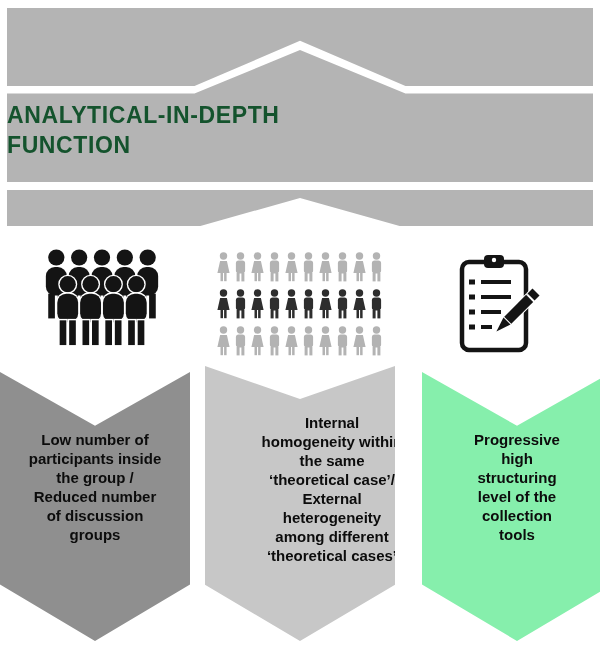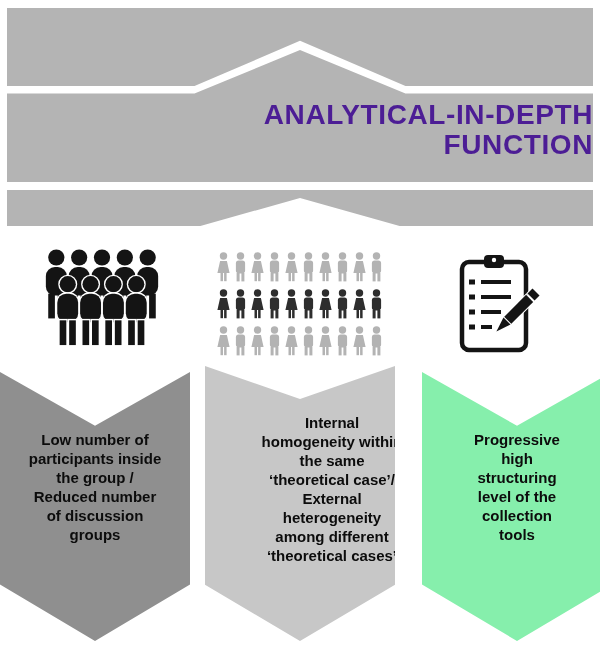--- a/index.html
+++ b/index.html
@@ -19,23 +19,23 @@
   .band2{
     top:50px;height:132px;
     clip-path:polygon(0 33%,32% 33%,50% 0,68% 33%,100% 33%,100% 100%,0 100%);
   }
   .band3{
     top:190px;height:36px;
     clip-path:polygon(0 0,100% 0,100% 100%,67% 100%,50% 22%,33% 100%,0 100%);
   }
   .diagram-title{
     position:absolute;left:0;right:0;top:50px;
-    text-align:right;
-    font-weight:bold;font-size:28px;line-height:30px;
-    letter-spacing:.6px;color:#4c1d95;
+    text-align:left;
+    font-weight:bold;font-size:23px;line-height:30px;
+    letter-spacing:.6px;color:#14532d;
     white-space:pre-line;
   }
   
   .ribbon{position:absolute;width:190px;}
   .ribbon-1{
     left:0;top:372px;height:269px;
     clip-path:polygon(0 0,50% 20%,100% 0,100% 79%,50% 100%,0 79%);
   }
   .ribbon-2{
     left:205px;top:366px;height:275px;

